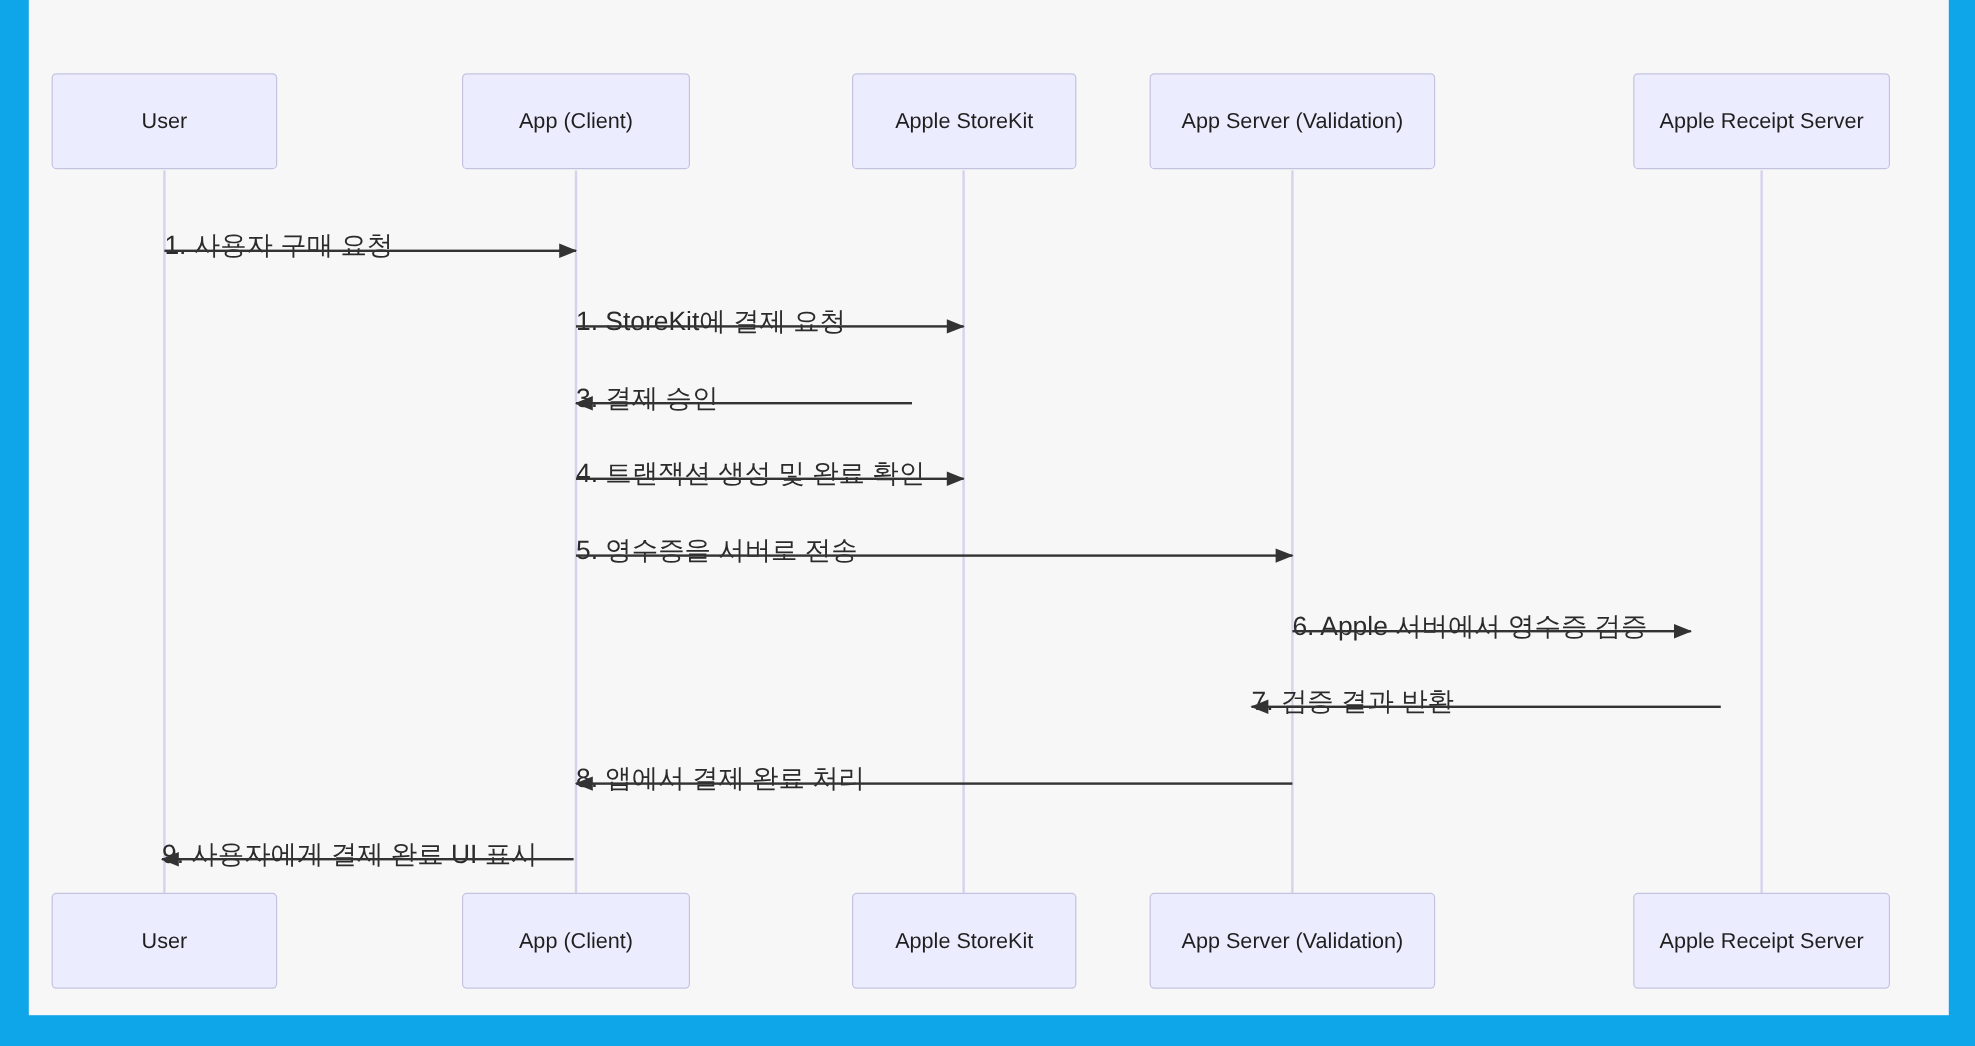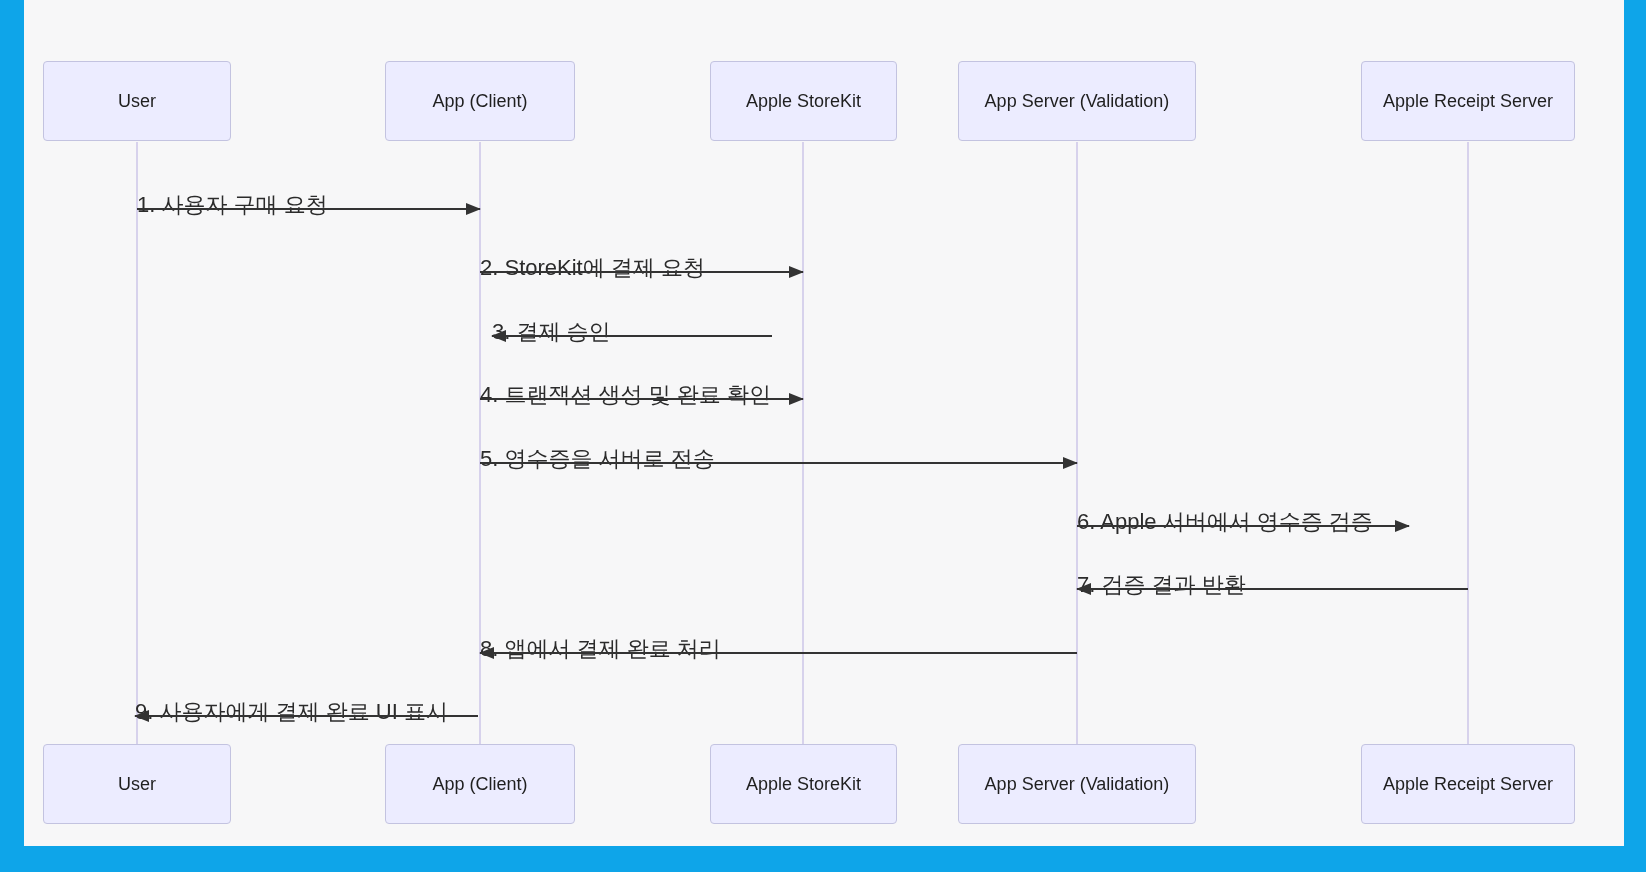--- a/index.html
+++ b/index.html
@@ -120,26 +120,26 @@
     <span>Apple Receipt Server</span>
   </div>
 
   <div class="msg dir-right" style="left:137px; top:175px; width:343px">
     <div class="msg-label">1. 사용자 구매 요청</div>
     <div class="msg-line">
         <div class="arrowhead"></div>
       </div>
   </div>
   <div class="msg dir-right" style="left:480px; top:238px; width:323px">
-    <div class="msg-label">2. StoreKit에 결제 요청</div>
+    <div class="msg-label">1. StoreKit에 결제 요청</div>
     <div class="msg-line">
         <div class="arrowhead"></div>
       </div>
   </div>
-  <div class="msg dir-left" style="left:492px; top:302px; width:280px">
+  <div class="msg dir-left" style="left:480px; top:302px; width:280px">
     <div class="msg-label">3. 결제 승인</div>
     <div class="msg-line">
         <div class="arrowhead"></div>
       </div>
   </div>
   <div class="msg dir-right" style="left:480px; top:365px; width:323px">
     <div class="msg-label">4. 트랜잭션 생성 및 완료 확인</div>
     <div class="msg-line">
         <div class="arrowhead"></div>
       </div>
@@ -149,21 +149,21 @@
     <div class="msg-line">
         <div class="arrowhead"></div>
       </div>
   </div>
   <div class="msg dir-right" style="left:1077px; top:492px; width:332px">
     <div class="msg-label">6. Apple 서버에서 영수증 검증</div>
     <div class="msg-line">
         <div class="arrowhead"></div>
       </div>
   </div>
-  <div class="msg dir-left" style="left:1077px; top:555px; width:391px">
+  <div class="msg dir-left" style="left:1043px; top:555px; width:391px">
     <div class="msg-label">7. 검증 결과 반환</div>
     <div class="msg-line">
         <div class="arrowhead"></div>
       </div>
   </div>
   <div class="msg dir-left" style="left:480px; top:619px; width:597px">
     <div class="msg-label">8. 앱에서 결제 완료 처리</div>
     <div class="msg-line">
         <div class="arrowhead"></div>
       </div>

